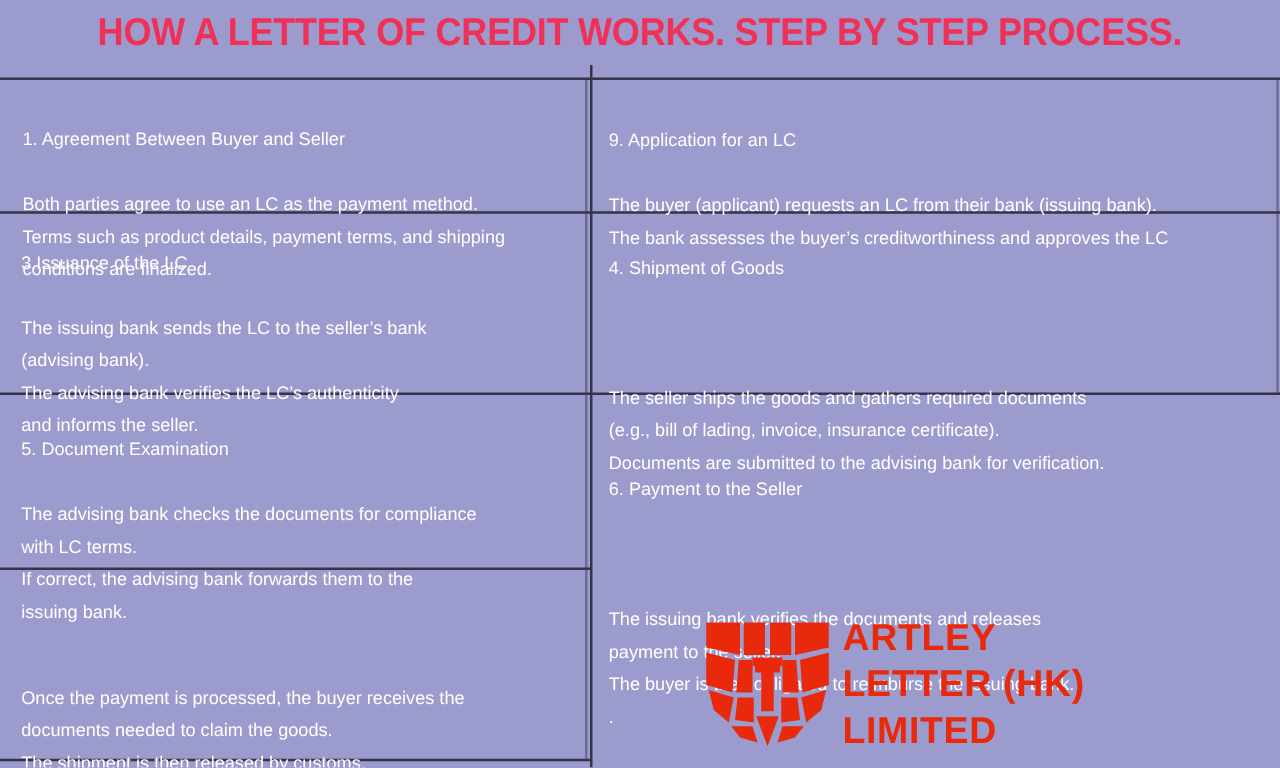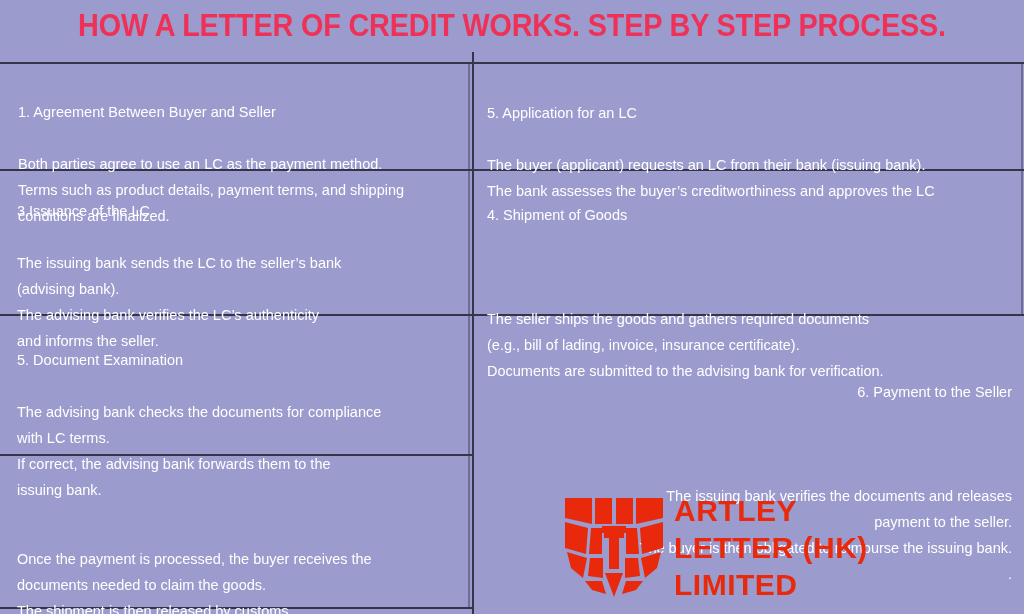--- a/index.html
+++ b/index.html
@@ -74,21 +74,21 @@
     display: block;
     height: 26px;
   }
 
   
   #cell-1 { left: 18px;  top: 73px;  width: 450px; }
   #cell-2 { left: 487px; top: 74px;  width: 525px; }
   #cell-3 { left: 17px;  top: 172px; width: 450px; }
   #cell-4 { left: 487px; top: 176px; width: 525px; }
   #cell-5 { left: 17px;  top: 321px; width: 450px; }
-  #cell-6 { left: 487px; top: 353px; width: 525px; text-align: right; }
+  #cell-6 { left: 487px; top: 353px; width: 525px; }
   #cell-7 { left: 17px;  top: 468px; width: 450px; }
 
   
   #logo {
     position: absolute;
     left: 562px;
     top: 494px;
     width: 330px;
     height: 112px;
   }
@@ -133,21 +133,21 @@
   <div class="rule h" style="left:0px; top:607px; width:473px;"></div>
 
   <div class="cell" id="cell-1">
     <span class="head">1. Agreement Between Buyer and Seller</span>
     <span class="body">Both parties agree to use an LC as the payment method.
 Terms such as product details, payment terms, and shipping
 conditions are finalized.</span>
   </div>
 
   <div class="cell" id="cell-2">
-    <span class="head">5. Application for an LC</span>
+    <span class="head">9. Application for an LC</span>
     <span class="body">The buyer (applicant) requests an LC from their bank (issuing bank).
 The bank assesses the buyer’s creditworthiness and approves the LC</span>
   </div>
 
   <div class="cell" id="cell-3">
     <span class="head">3.Issuance of the LC</span>
     <span class="body">The issuing bank sends the LC to the seller’s bank
 (advising bank).
 The advising bank verifies the LC’s authenticity
 and informs the seller.</span>

